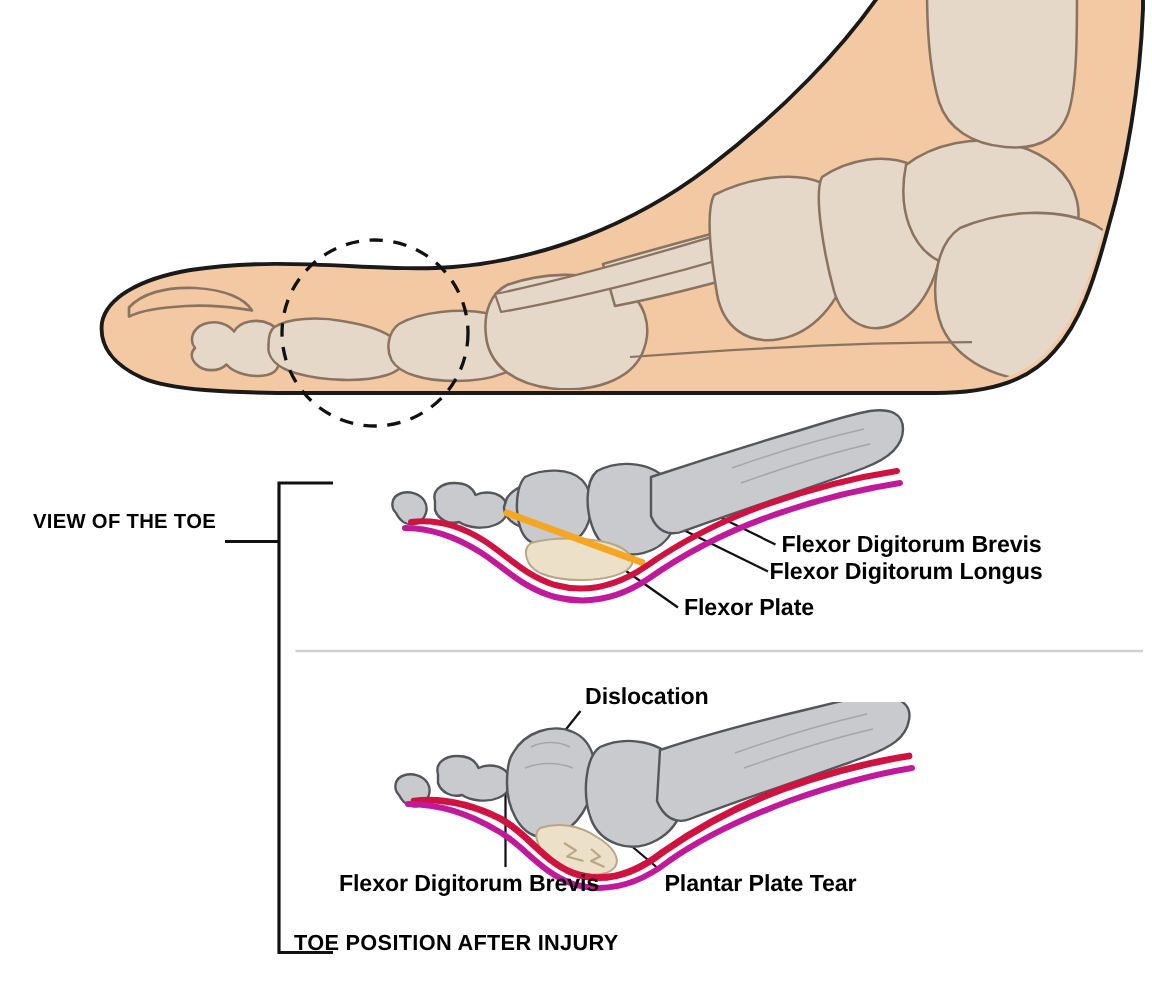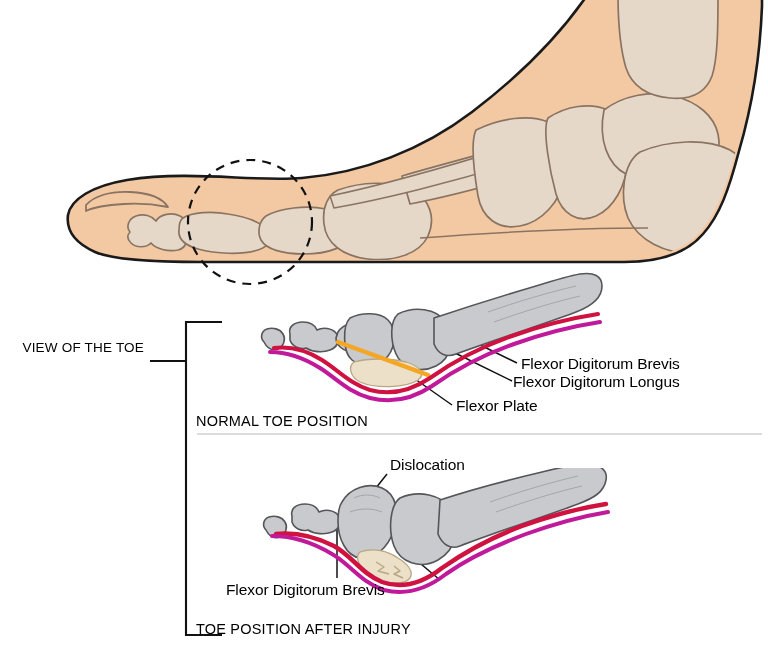--- a/index.html
+++ b/index.html
@@ -21,21 +21,21 @@
     background: #ffffff;
   }
   #stage > svg {
     position: absolute;
     top: 0;
     left: 0;
   }
   .lbl {
     position: absolute;
     font-family: "Liberation Sans", sans-serif;
-    font-weight: normal;
+    font-weight: bold;
     color: #000000;
     white-space: nowrap;
     line-height: 1.12;
   }
   .lbl-part { font-size: 15.5px; letter-spacing: -0.1px; }
   .lbl-caption { font-size: 14.5px; letter-spacing: 0.2px; }
   .lbl-view {
     font-size: 13.5px;
     letter-spacing: 0.2px;
     text-align: right;
@@ -225,22 +225,22 @@
   <div class="lbl lbl-view" style="left:16px; top:340px; width:128px;">
     <div>VIEW OF THE TOE</div>
   </div>
 
   <div class="lbl lbl-part" style="left:521px; top:355px;">Flexor Digitorum Brevis</div>
 
   <div class="lbl lbl-part" style="left:513px; top:373px;text-align:right;">Flexor Digitorum Longus</div>
 
   <div class="lbl lbl-part" style="left:456px; top:397px;">Flexor Plate</div>
 
-  <div class="lbl lbl-caption" style="left:196px; top:413px;">NORMAL TOE POSITION</div>
 
   <div class="lbl lbl-part" style="left:390px; top:456px;">Dislocation</div>
 
   <div class="lbl lbl-part" style="left:226px; top:581px;">Flexor Digitorum Brevis</div>
 
+  <div class="lbl lbl-part" style="left:443px; top:581px;">Plantar Plate Tear</div>
 
   <div class="lbl lbl-caption" style="left:196px; top:621px;">TOE POSITION AFTER INJURY</div>
 
 </div>
 
 </body></html>

